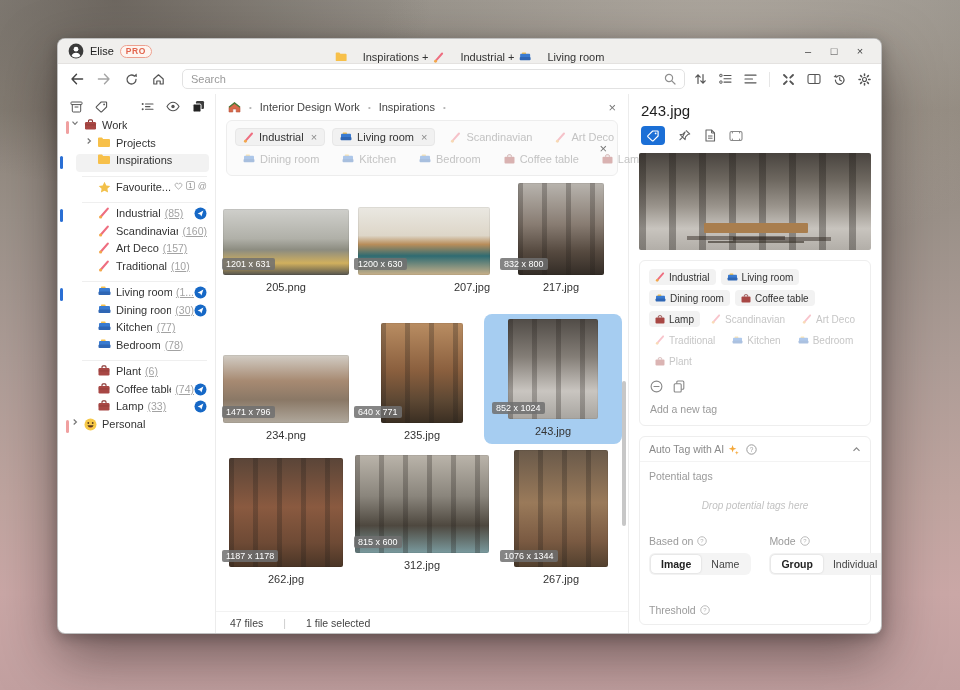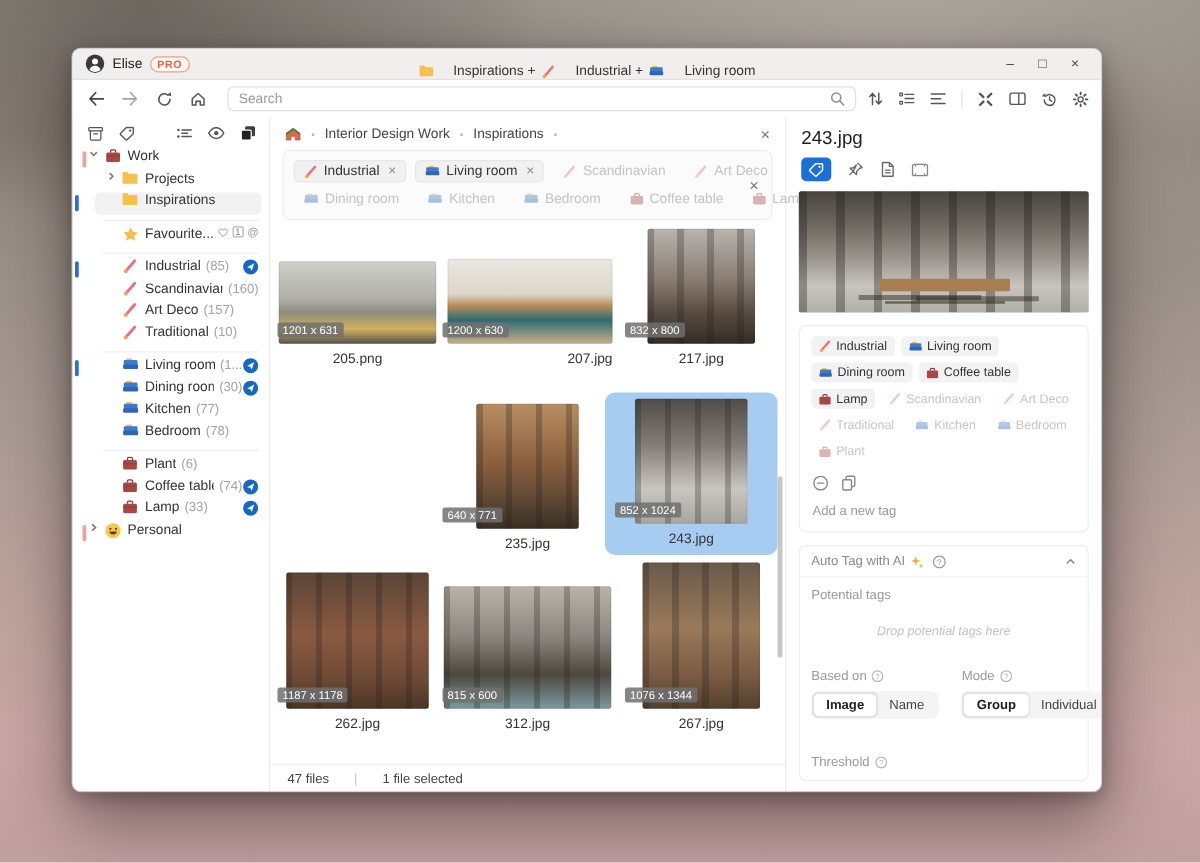--- a/index.html
+++ b/index.html
@@ -44,21 +44,21 @@
   
   .content{ flex:1; display:flex; min-height:0; }
   
   .sidebar{ width:158px; flex:0 0 158px; border-right:1px solid #ececec; padding-top:3px; overflow:hidden; position:relative;}
   .side-icons{ display:flex; align-items:center; gap:12px; padding:3px 10px 6px 12px; }
   .side-icons .gap{ flex:1; }
   .trow{ position:relative; height:17.5px; display:flex; align-items:flex-start; font-size:11px; color:#333; padding-right:8px;}
   .trow .chev{ width:14px; display:flex; justify-content:center; flex:0 0 14px;}
   .trow .ticon{ width:16px; display:flex; justify-content:center; flex:0 0 16px; margin-right:4px;}
   .tlabel{ white-space:nowrap; overflow:hidden; }
-  .tcount{ color:#a3a3a3; margin-left:4px; font-size:10.5px; }
+  .tcount{ color:#a3a3a3; margin-left:4px; font-size:10.5px;text-decoration:underline; }
   .bar{ position:absolute; width:3px; height:13px; border-radius:2px; top:2px;}
   .bar.blue{ left:2px; background:#2a6fd4; }
   .bar.pink{ left:8px; background:#f0a0a0; }
   .indent1{ padding-left:10px; }
   .indent2{ padding-left:24px; }
   .indent3{ padding-left:38px; }
   .trow.sel-bg::after{ content:""; position:absolute; left:18px; right:6px; top:0; bottom:0;
     background:#f2f2f2; border-radius:4px; z-index:-1;}
   .trow{ z-index:0; }
   .row-right{ margin-left:auto; display:flex; align-items:center; gap:3px; color:#9a9a9a; font-size:9px;}
@@ -677,37 +677,42 @@
           <div class="thumb g207" style="width:132px;height:68px;"></div>
           <span class="dims">1200 x 630</span>
           <span class="cap">207.jpg</span>
         </div>
         <div class="cell" style="left:284px;top:-4px;width:122px;height:122px;">
           <div class="thumb g217 stripes" style="width:86px;height:92px;"></div>
           <span class="dims">832 x 800</span>
           <span class="cap">217.jpg</span>
         </div>
 
+        <div class="cell" style="left:6px;top:142px;width:128px;height:124px;">
+          <div class="thumb g234" style="width:126px;height:68px;"></div>
+          <span class="dims">1471 x 796</span>
+          <span class="cap">234.png</span>
+        </div>
         <div class="cell" style="left:138px;top:136px;width:136px;height:130px;">
           <div class="thumb g235 stripes" style="width:82px;height:100px;"></div>
           <span class="dims">640 x 771</span>
           <span class="cap">235.jpg</span>
         </div>
         <div class="cell selected" style="left:268px;top:138px;width:138px;height:130px;padding-bottom:6px;">
           <div class="thumb g243 stripes" style="width:90px;height:100px;"></div>
           <span class="dims">852 x 1024</span>
           <span class="cap">243.jpg</span>
         </div>
 
         <div class="cell" style="left:6px;top:282px;width:128px;height:128px;">
           <div class="thumb g262 stripes" style="width:114px;height:110px;"></div>
           <span class="dims">1187 x 1178</span>
           <span class="cap">262.jpg</span>
         </div>
-        <div class="cell" style="left:138px;top:282px;width:136px;height:128px;">
+        <div class="cell" style="left:138px;top:268px;width:136px;height:128px;">
           <div class="thumb g264 stripes" style="width:134px;height:98px;"></div>
           <span class="dims">815 x 600</span>
           <span class="cap">312.jpg</span>
         </div>
         <div class="cell" style="left:284px;top:274px;width:122px;height:136px;">
           <div class="thumb g267 stripes" style="width:94px;height:118px;"></div>
           <span class="dims">1076 x 1344</span>
           <span class="cap">267.jpg</span>
         </div>
 

